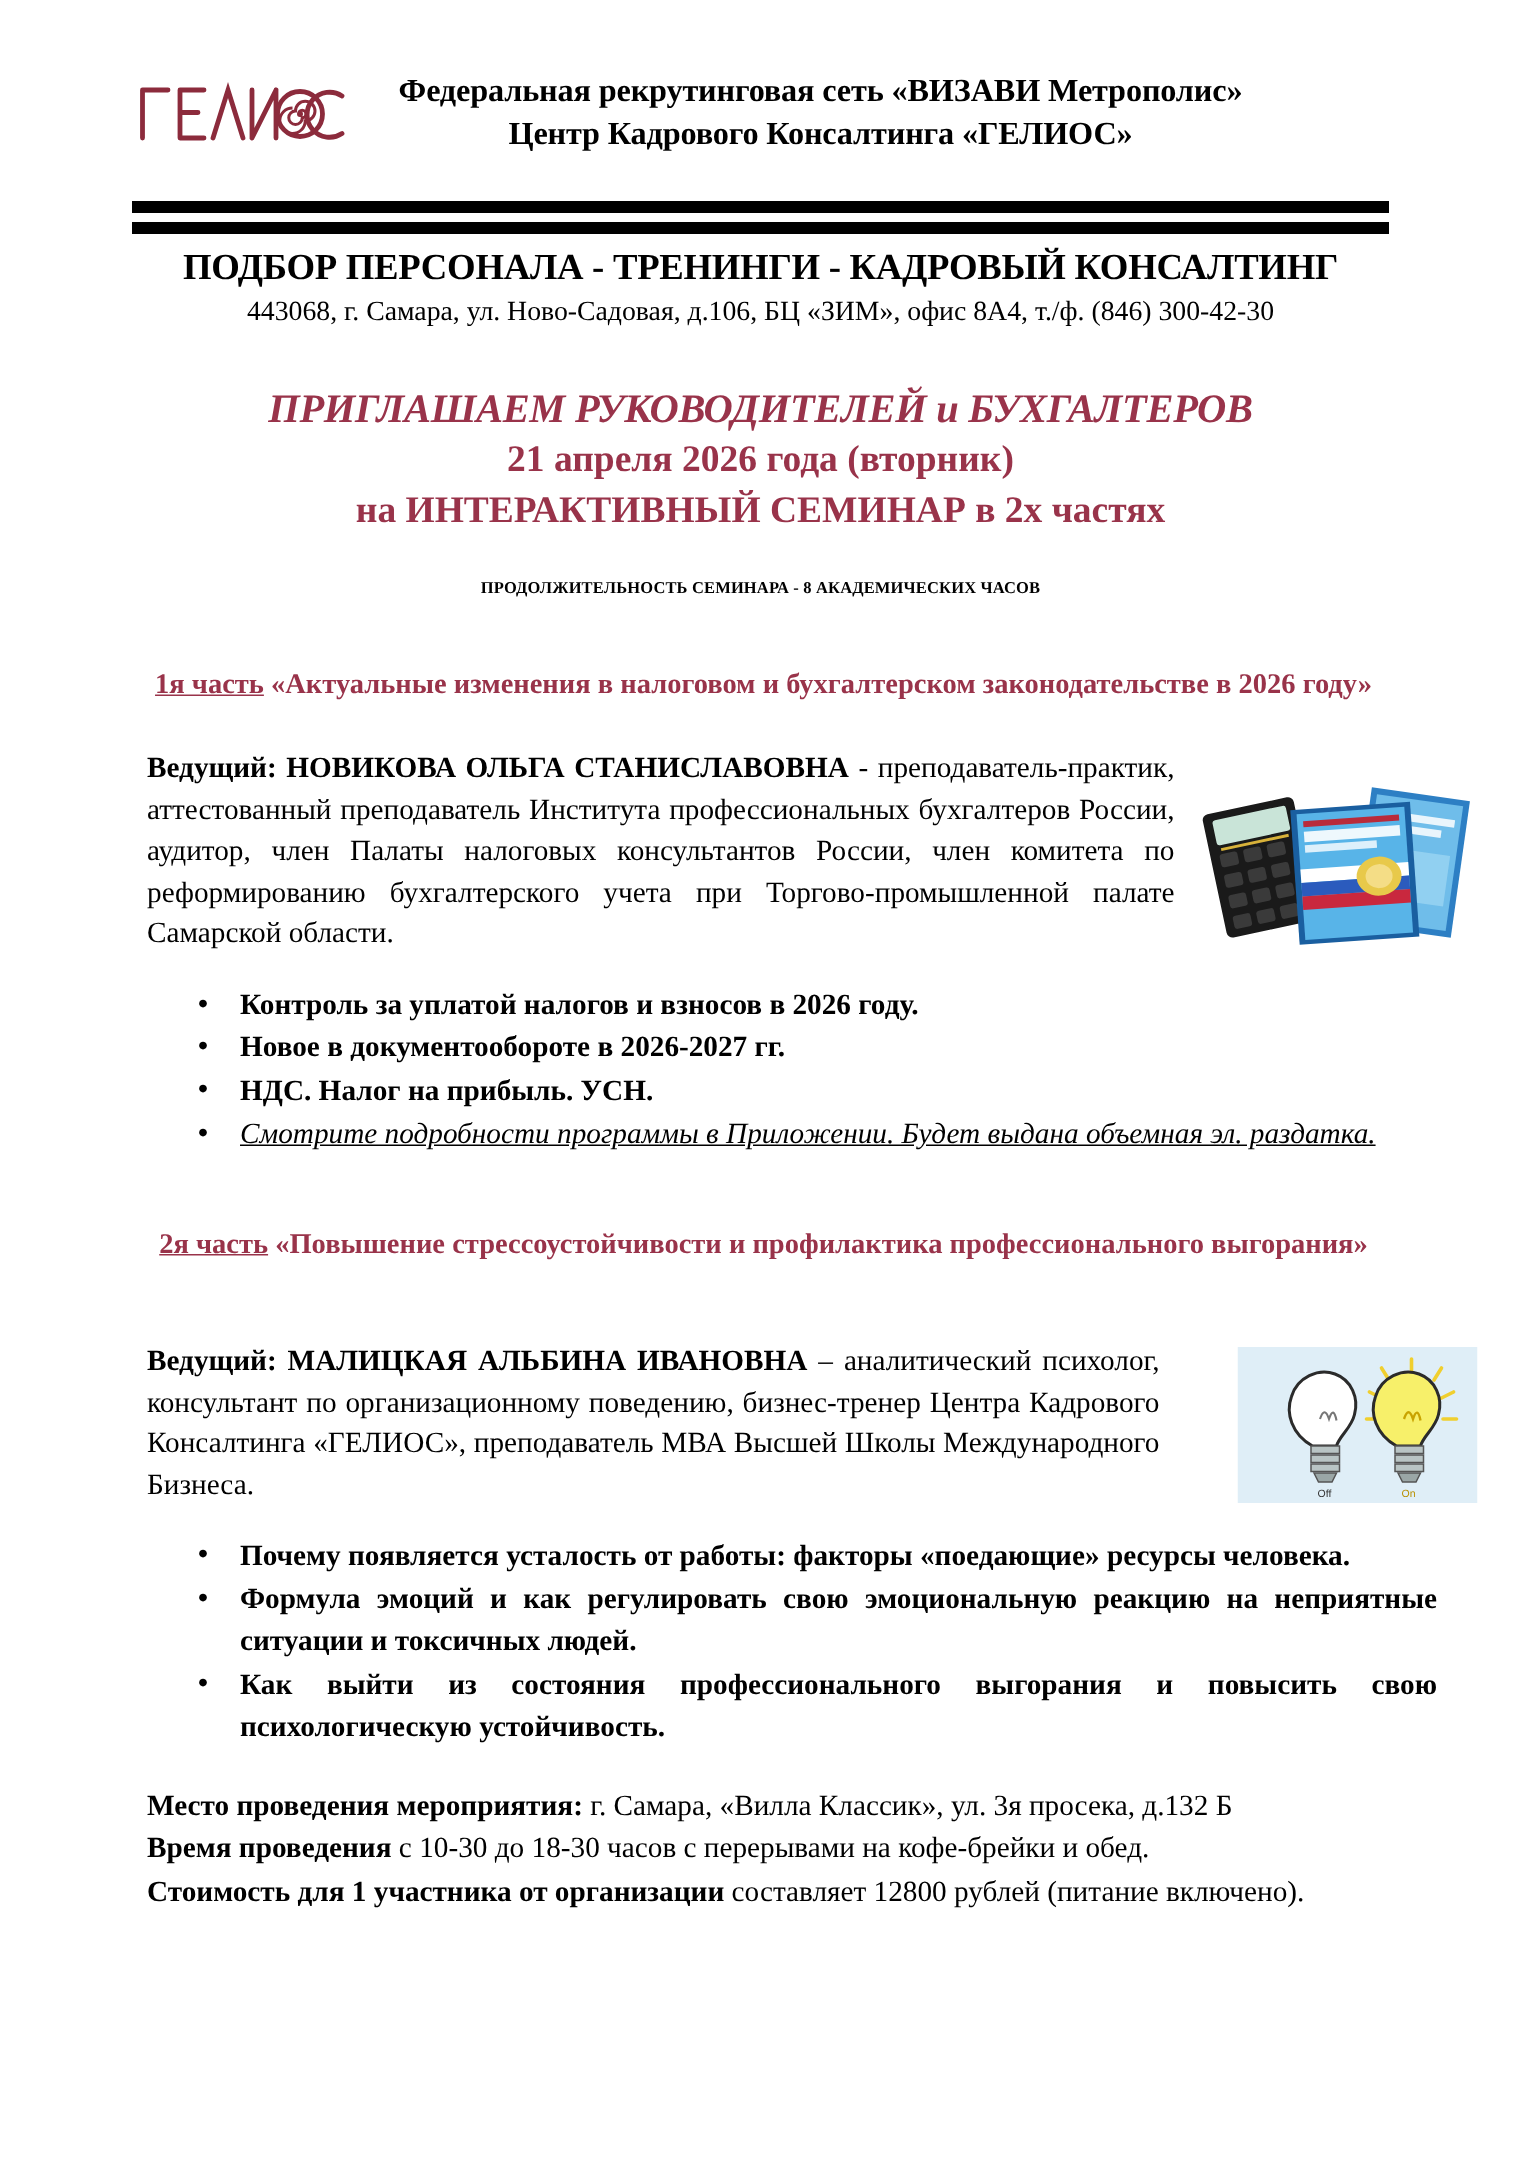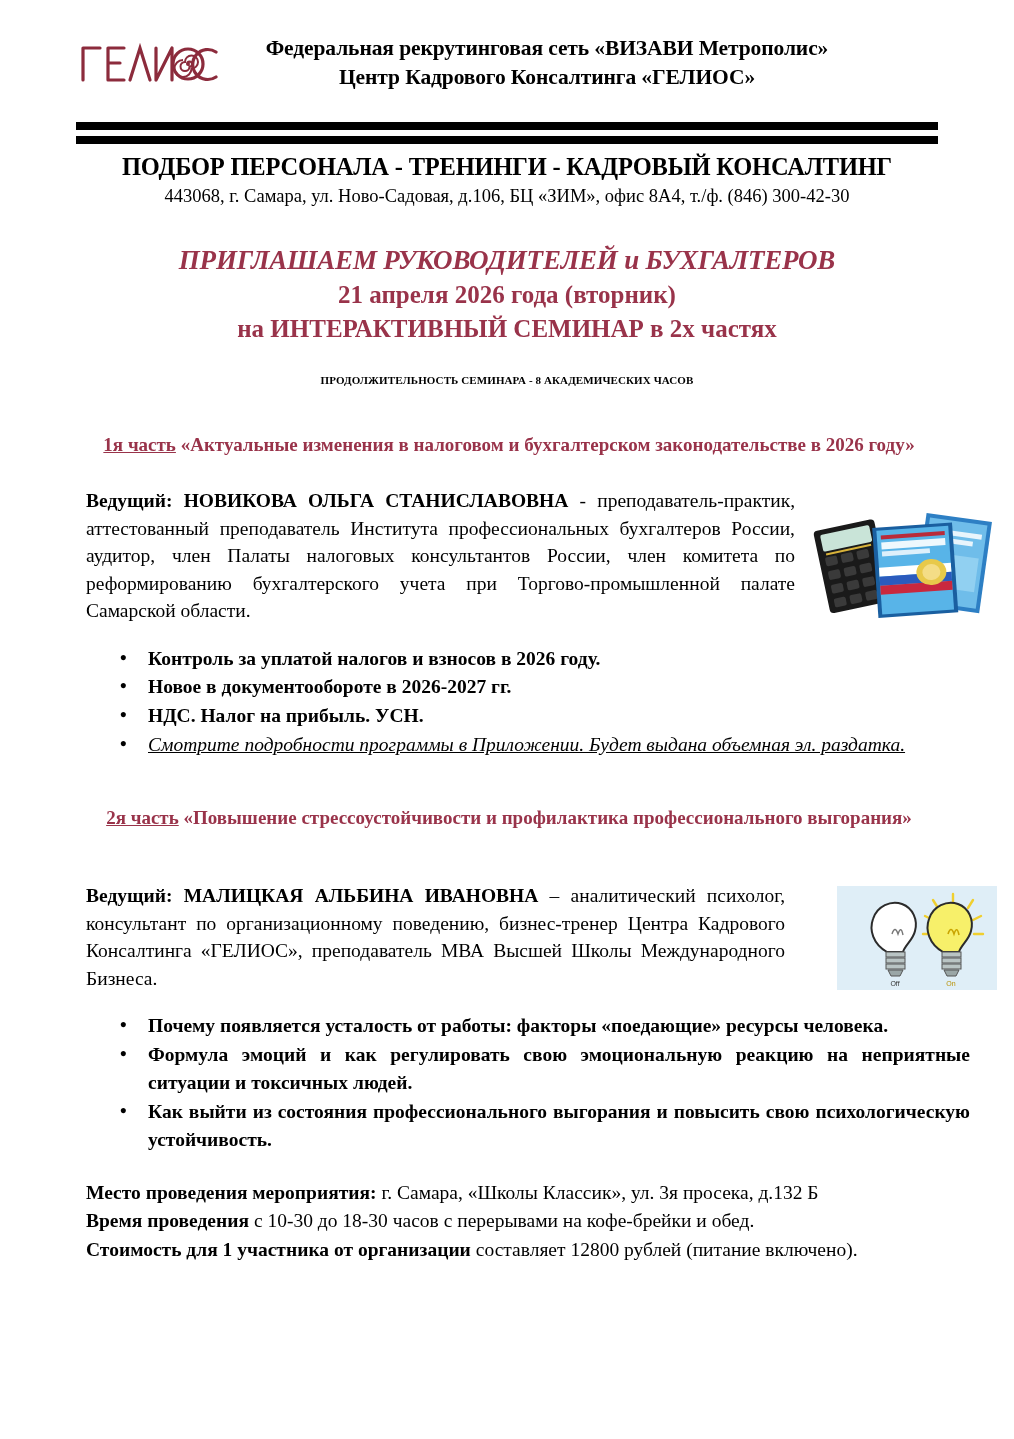--- a/index.html
+++ b/index.html
@@ -13,21 +13,21 @@
     height: 1439px;
     font-family: "Liberation Serif", "DejaVu Serif", serif;
     color: #000000;
     position: relative;
     overflow: hidden;
   }
   .page {
     position: relative;
     width: 1014px;
     height: 1439px;
-    padding: 4px;
+    padding: 16px;
     box-sizing: border-box;
   }
 
   
   .header {
     position: relative;
     padding: 30px 0 0 0;
     height: 82px;
   }
   .logo {
@@ -348,21 +348,21 @@
   </div>
 
   <ul class="bullets">
     <li>Почему появляется усталость от работы: факторы «поедающие» ресурсы человека.</li>
     <li>Формула эмоций и как регулировать свою эмоциональную реакцию на неприятные ситуации и токсичных людей.</li>
     <li>Как выйти из состояния профессионального выгорания и повысить свою психологическую устойчивость.</li>
   </ul>
 
   <div class="info">
     <div>
-      <span class="lbl">Место проведения мероприятия:</span><span> г. Самара, «Школы Классик», ул. 3я просека, д.132 Б</span>
+      <span class="lbl">Место проведения мероприятия:</span><span> г. Самара, «Вилла Классик», ул. 3я просека, д.132 Б</span>
     </div>
     <div>
       <span class="lbl">Время проведения</span><span> с 10-30 до 18-30 часов с перерывами на кофе-брейки и обед.</span>
     </div>
     <div>
       <span class="lbl">Стоимость для 1 участника от организации</span><span> составляет 12800 рублей (питание включено).</span>
     </div>
   </div>
 
 </div>

